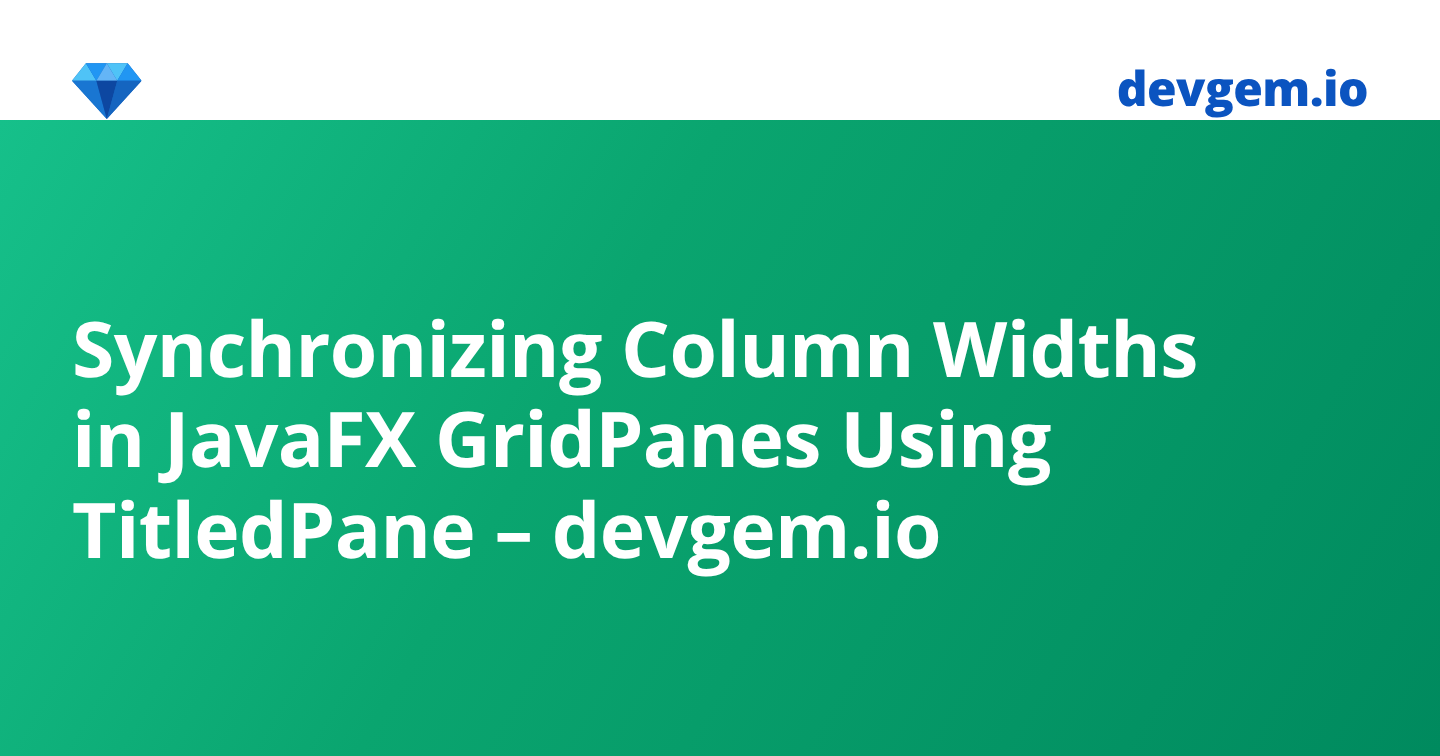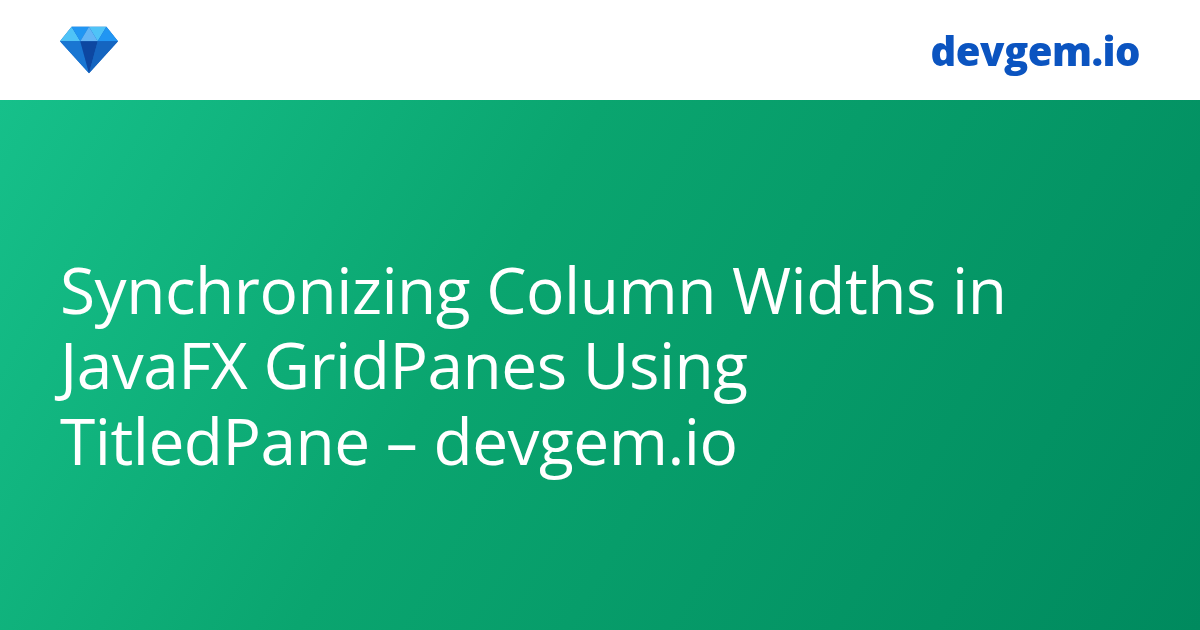--- a/index.html
+++ b/index.html
@@ -2,21 +2,21 @@
 <html><head>
 <meta charset="utf-8">
 <style>
   * { margin: 0; padding: 0; box-sizing: border-box; }
   html, body { width: 1200px; height: 630px; overflow: hidden; font-family: 'Segoe UI', 'Open Sans', -apple-system, BlinkMacSystemFont, sans-serif; }
   .page { width: 1200px; height: 630px; display: flex; flex-direction: column; }
   .header {
     height: 100px;
     background: #ffffff;
     display: flex;
-    align-items: center;
+    align-items: flex-end;
     justify-content: space-between;
     padding: 0 60px;
   }
   .logo { width: 58px; height: 48px; display: flex; align-items: center; justify-content: center; }
   .brand {
     font-size: 40px;
     font-weight: 800;
     color: #0b54c0;
     letter-spacing: -0.5px;
   }
@@ -24,21 +24,21 @@
     flex: 1;
     background: linear-gradient(120deg, #16c08a 0%, #0aa56f 40%, #008a5e 100%);
     display: flex;
     align-items: center;
     padding: 0 60px;
   }
   .title {
     color: #ffffff;
     font-size: 64px;
     line-height: 1.18;
-    font-weight: 400;
+    font-weight: 700;
     max-width: 960px;
     letter-spacing: -0.5px;
   }
 </style>
 </head>
 <body>
 
 <div class="page">
   <div class="header">
     <div class="logo">

